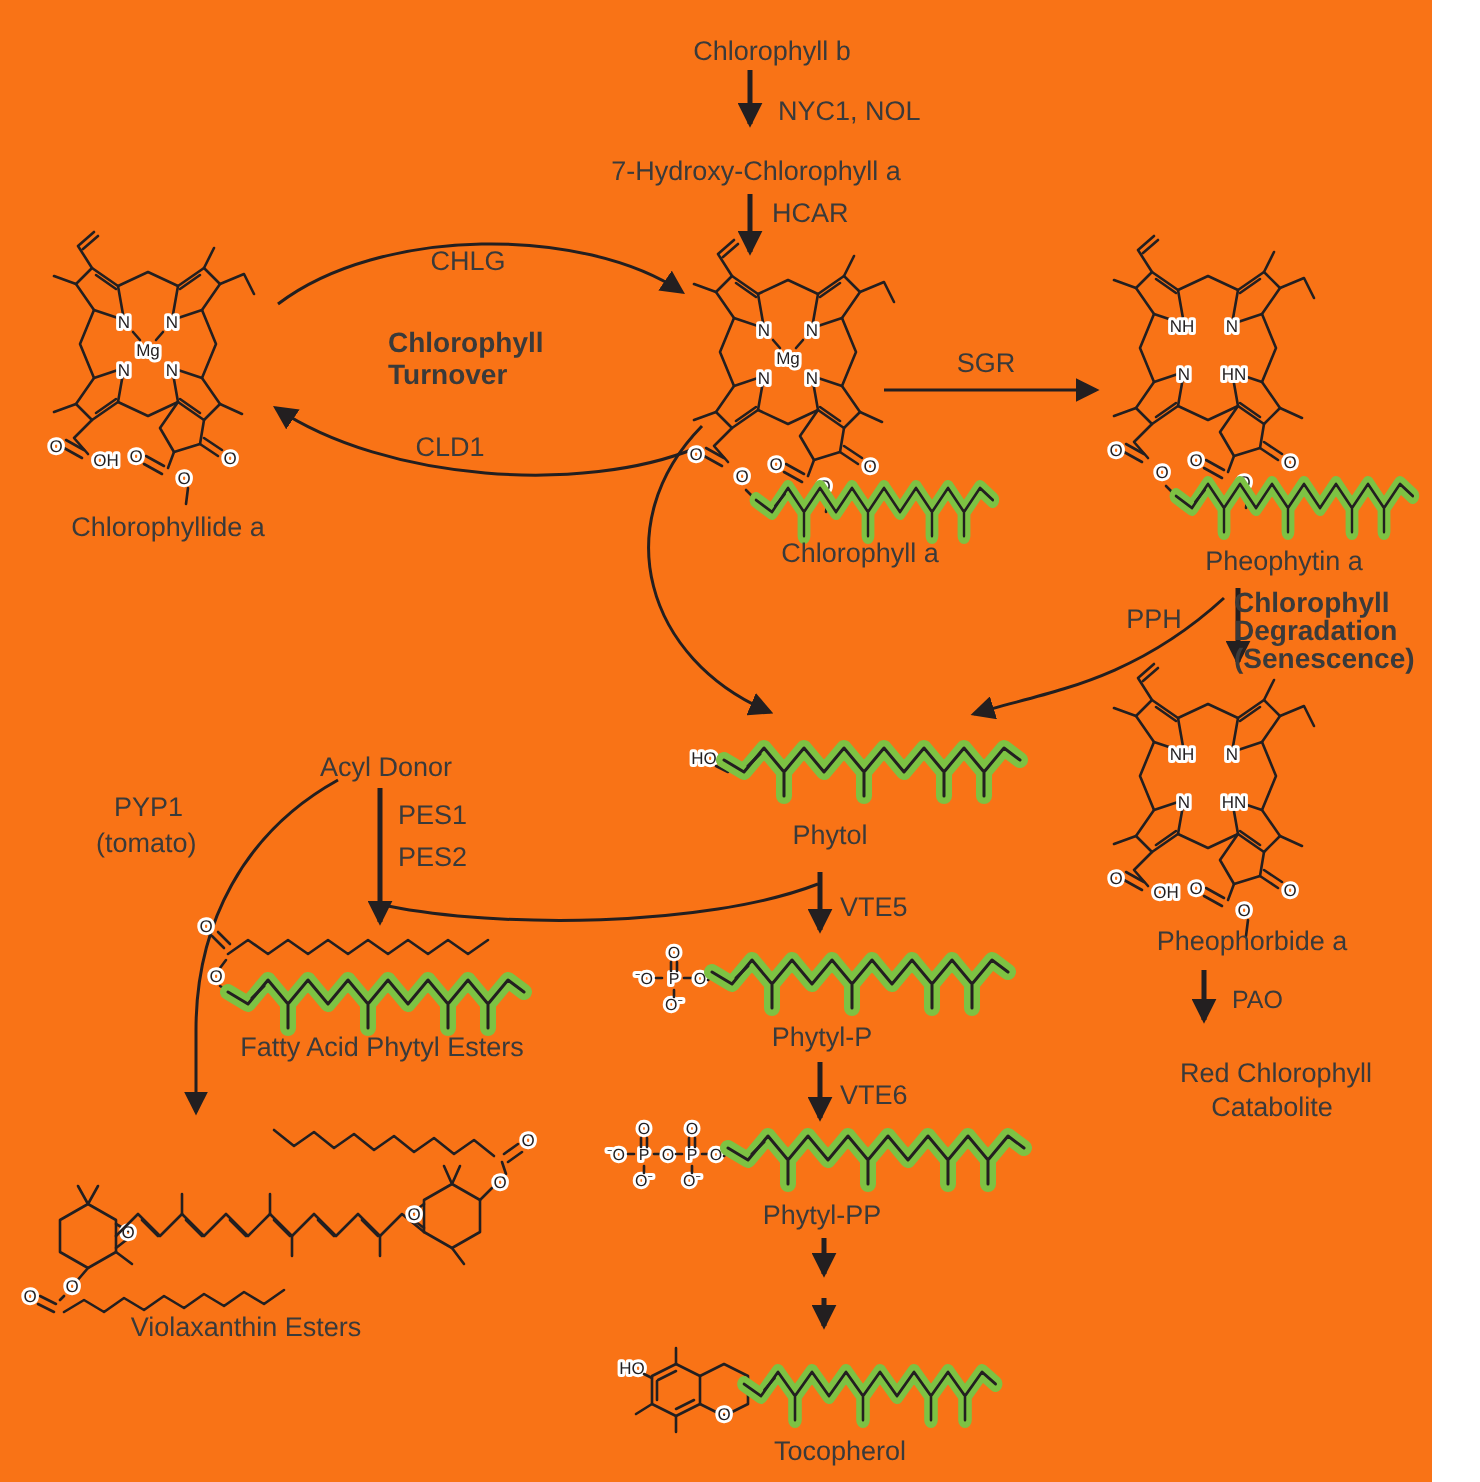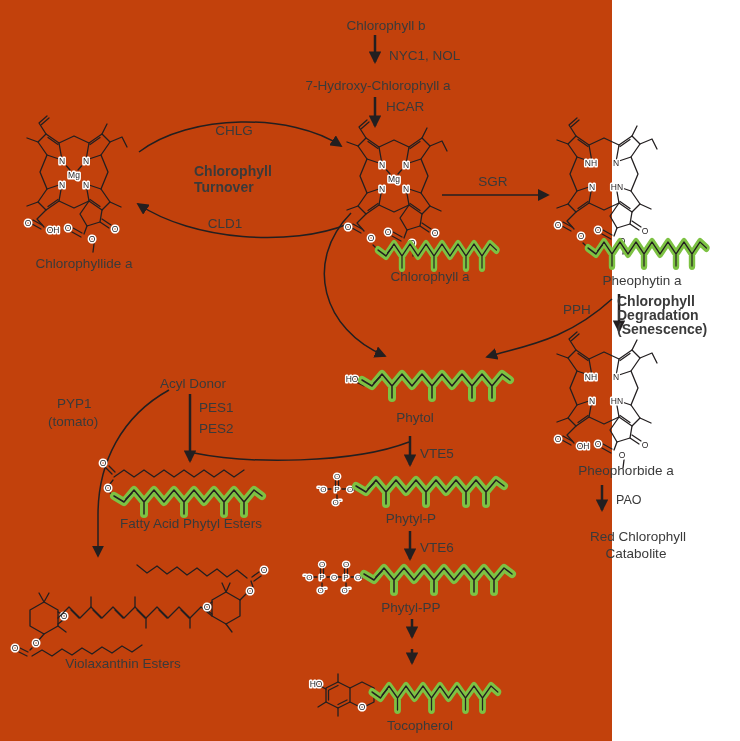--- a/index.html
+++ b/index.html
@@ -1,16 +1,16 @@
 <!DOCTYPE html>
 <html><head>
 <meta charset="utf-8">
 <style>
   html,body{margin:0;padding:0;background:#ffffff}
-  #stage{width:612px;height:741px;position:relative;background:#c2410c;font-family:"Liberation Sans",sans-serif}
+  #stage{width:716px;height:741px;position:relative;background:#f97316;font-family:"Liberation Sans",sans-serif}
   .cl{stroke:#231f20;stroke-width:1.3;fill:none;stroke-linecap:round;stroke-linejoin:round}
   .cgreen{stroke:#7dc243;stroke-width:8;fill:none;stroke-linecap:round;stroke-linejoin:round}
   .cblk{stroke:#231f20;stroke-width:1.5;fill:none;stroke-linecap:round;stroke-linejoin:round}
   .arrow{stroke:#231f20;stroke-width:2.5;fill:none}
   .arrow-thin{stroke:#231f20;stroke-width:1.5;fill:none}
   text{font-family:"Liberation Sans",sans-serif;fill:#3a3a3a}
   .lbl{font-size:13.5px}
   .lbl-sm{font-size:12.5px}
   .mid{text-anchor:middle}
   .bold-lbl{font-size:14px;font-weight:bold}

